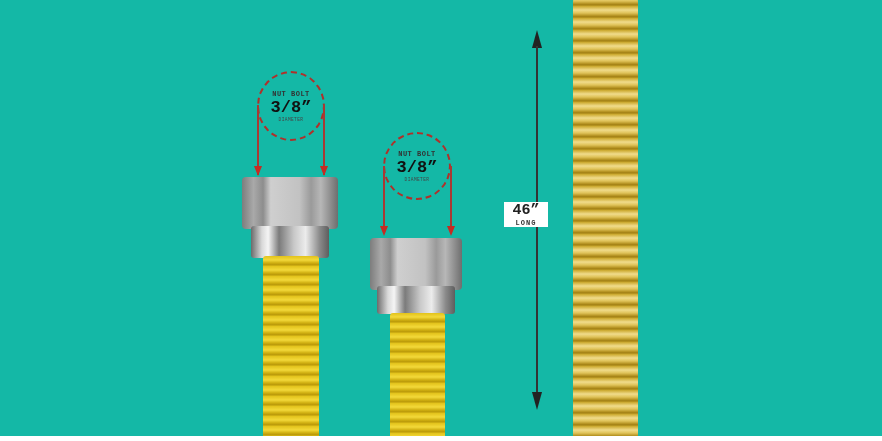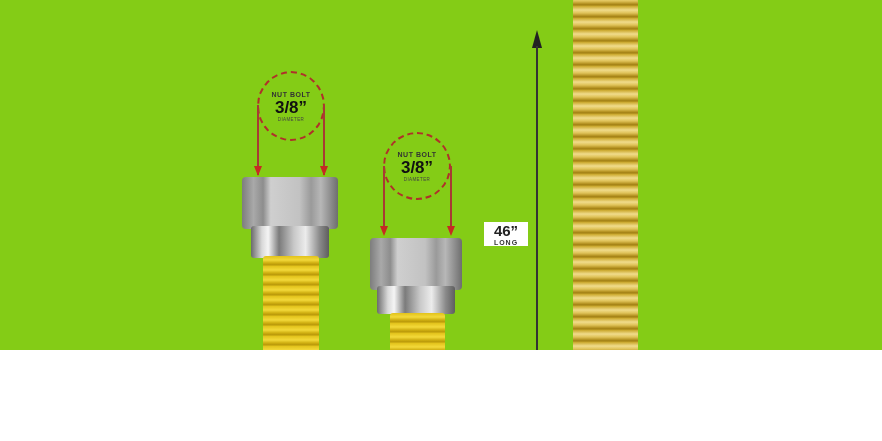--- a/index.html
+++ b/index.html
@@ -1,16 +1,16 @@
 <!DOCTYPE html>
 <html><head>
 <meta charset="utf-8">
 <style>
   html,body{margin:0;padding:0;background:#fff;}
-  .canvas{position:relative;width:882px;height:350px;overflow:hidden;background:#84cc16;font-family:Liberation Sans, sans-serif;}
+  .canvas{position:relative;width:882px;height:436px;overflow:hidden;background:#14b8a6;font-family:Liberation Mono, monospace;}
   .circle{position:absolute;border:2px dashed #b0302a;border-radius:50%;box-sizing:border-box;display:flex;flex-direction:column;align-items:center;justify-content:center;}
   .c-top{font-size:7px;font-weight:bold;color:#333;letter-spacing:0.5px;}
   .c-main{font-size:17px;font-weight:bold;color:#111;line-height:19px;}
   .c-sub{font-size:4.5px;color:#444;letter-spacing:0.4px;}
   .vline{position:absolute;width:1.5px;background:#a83a34;}
   .arrow-down{position:absolute;width:0;height:0;border-left:4px solid transparent;border-right:4px solid transparent;border-top:10px solid #c62b22;}
   .nut{position:absolute;background:linear-gradient(90deg,#7d7d7d 0%,#a9a9a9 12%,#8d8d8d 22%,#cfcfcf 30%,#c2c2c2 60%,#9a9a9a 72%,#b7b7b7 82%,#6e6e6e 100%);border-radius:4px;}
   .collar{position:absolute;background:linear-gradient(90deg,#6b6b6b 0%,#d9d9d9 14%,#f5f5f5 22%,#7b7b7b 36%,#c8c8c8 55%,#ececec 70%,#8a8a8a 88%,#5e5e5e 100%);border-radius:3px;}
   .hose-y{position:absolute;background:repeating-linear-gradient(180deg,#e2c21a 0px,#f3d93a 4px,#cfae10 7px,#b8970a 9px,#e2c21a 10px);border-radius:3px;}
   .hose-g{position:absolute;background:repeating-linear-gradient(180deg,#c9a629 0px,#f0dc8c 4px,#e0c359 7px,#b08d1c 10px,#9e7d15 11px,#c9a629 12px);border-radius:8px;}
@@ -50,19 +50,19 @@
   <div class="arrow-down" style="left:380px;top:226px;"></div>
   <div class="arrow-down" style="left:447px;top:226px;"></div>
 
   <div class="nut" style="left:370px;top:238px;width:92px;height:52px;"></div>
   <div class="collar" style="left:377px;top:286px;width:78px;height:28px;"></div>
   <div class="hose-y" style="left:390px;top:313px;width:55px;height:128px;"></div>
 
   <div class="arrow-up" style="left:532px;top:30px;"></div>
   <div class="dim-line" style="left:536px;top:46px;height:348px;"></div>
   <div class="arrow-dn" style="left:532px;top:392px;"></div>
-  <div class="len-label" style="left:484px;top:202px;margin-top:20px;">
+  <div class="len-label" style="left:504px;top:202px;">
     <div class="len-main">46”</div>
     <div class="len-sub">LONG</div>
   </div>
 
   <div class="hose-g" style="left:573px;top:-6px;width:65px;height:453px;"></div>
 </div>
 
 </body></html>

